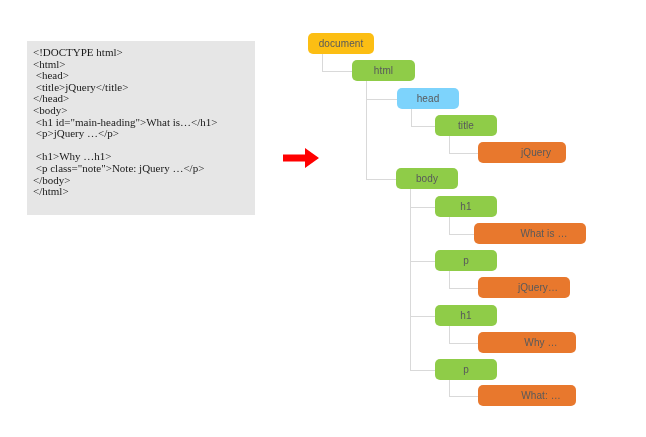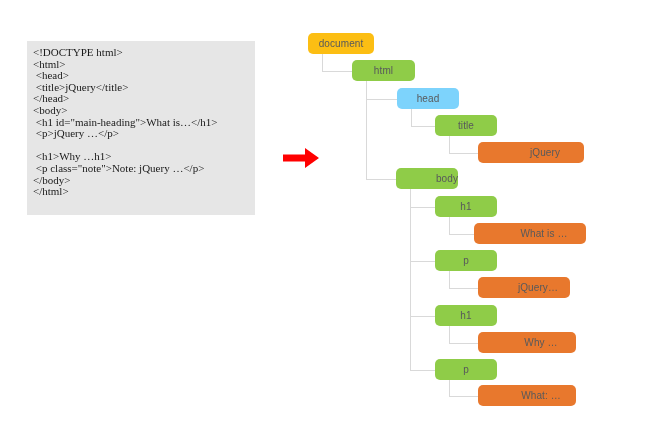--- a/index.html
+++ b/index.html
@@ -138,24 +138,24 @@
     </div>
     <div class="node element" style="left: 352px; top: 60px; width: 63px; background: rgb(143, 204, 72); color: rgb(88, 89, 91);">
       <span>html</span>
     </div>
     <div class="node element" style="left: 397px; top: 88px; width: 62px; background: #7dd3fc; color: rgb(88, 89, 91);">
       <span>head</span>
     </div>
     <div class="node element" style="left: 435px; top: 115px; width: 62px; background: rgb(143, 204, 72); color: rgb(88, 89, 91);">
       <span>title</span>
     </div>
-    <div class="node text" style="left: 478px; top: 142px; width: 106px; background: rgb(232, 120, 45); color: rgb(88, 89, 91);">
+    <div class="node text" style="left: 478px; top: 142px; width: 88px; background: rgb(232, 120, 45); color: rgb(88, 89, 91);">
       <span>jQuery</span>
     </div>
-    <div class="node element" style="left: 396px; top: 168px; width: 62px; background: rgb(143, 204, 72); color: rgb(88, 89, 91); justify-content: flex-end;">
+    <div class="node element" style="left: 396px; top: 168px; width: 62px; background: rgb(143, 204, 72); color: rgb(88, 89, 91);">
       <span>body</span>
     </div>
     <div class="node element" style="left: 435px; top: 196px; width: 62px; background: rgb(143, 204, 72); color: rgb(88, 89, 91);">
       <span>h1</span>
     </div>
     <div class="node text" style="left: 474px; top: 223px; width: 112px; background: rgb(232, 120, 45); color: rgb(88, 89, 91);">
       <span>What is …</span>
     </div>
     <div class="node element" style="left: 435px; top: 250px; width: 62px; background: rgb(143, 204, 72); color: rgb(88, 89, 91);">
       <span>p</span>

